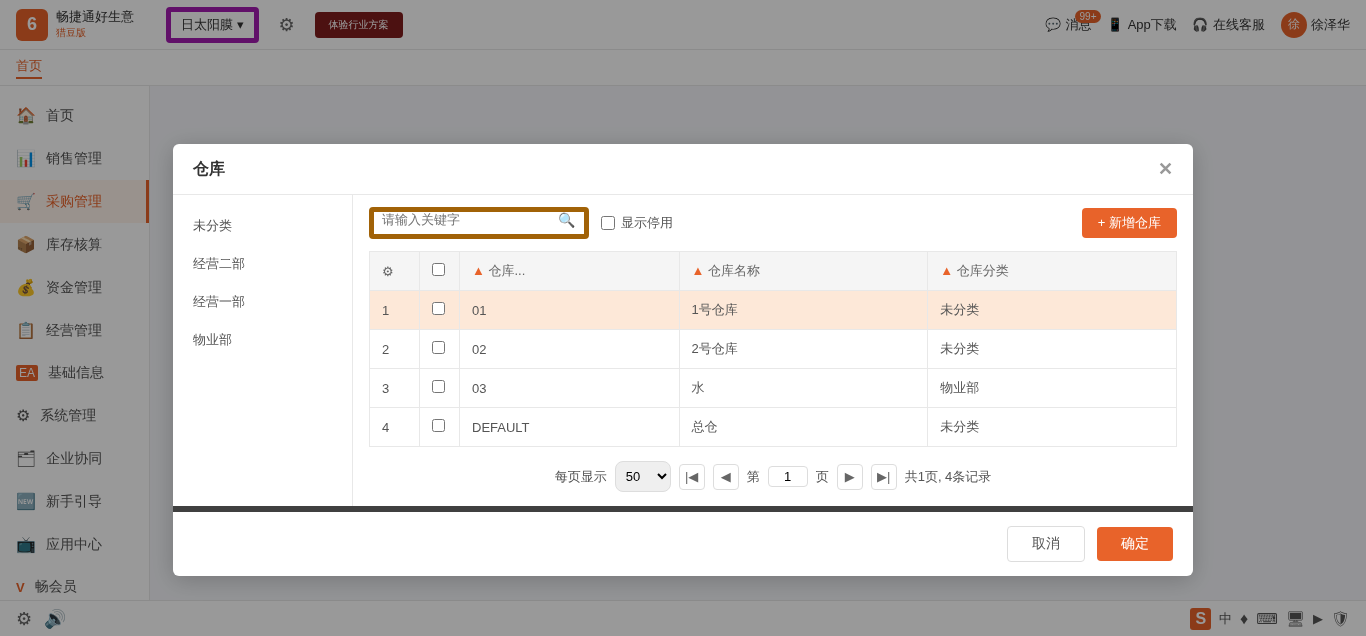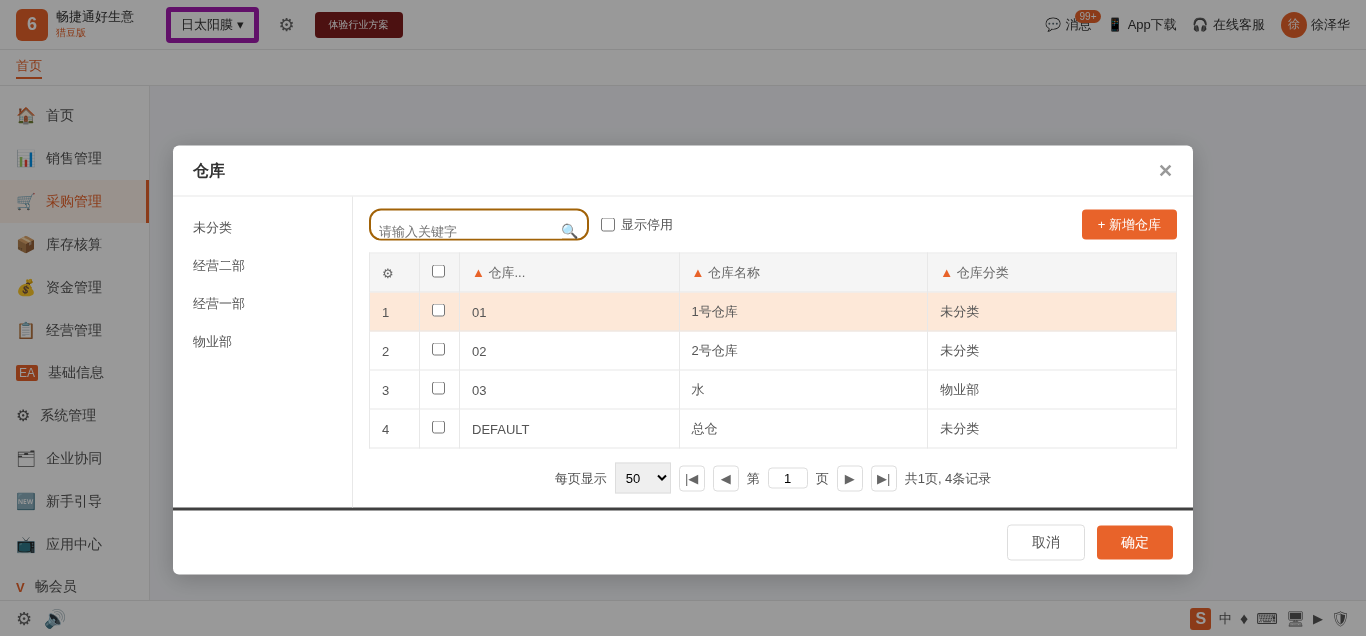--- a/index.html
+++ b/index.html
@@ -153,22 +153,22 @@
     }
 
     
     .table-panel { flex: 1; display: flex; flex-direction: column; }
     .table-toolbar {
       display: flex; align-items: center; justify-content: space-between;
       padding: 12px 16px;
       gap: 12px;
     }
     .search-box {
-      display: flex; align-items: flex-end;
-      border: 2px solid #a16207; border-radius: 12px; padding: 0 8px;
+      display: flex; align-items: flex-start;
+      border: 5px solid #a16207; border-radius: 4px; padding: 0 8px;
       width: 220px; height: 32px;
     }
     .search-box input {
       border: none; outline: none; flex: 1; font-size: 13px; color: #666;
     }
     .search-icon { color: #999; font-size: 14px; }
     .show-disabled {
       display: flex; align-items: center; gap: 6px; font-size: 13px; color: #555;
     }
     .checkbox { width: 14px; height: 14px; cursor: pointer; }
@@ -189,36 +189,36 @@
     .col-check { width: 40px; text-align: center; }
     .col-settings { width: 50px; text-align: center; }
     .row-num { text-align: center; color: #888; font-size: 13px; }
 
     
     .pagination {
       display: flex; align-items: center; justify-content: center;
       padding: 14px 16px; gap: 8px; font-size: 13px; color: #555;
     }
     .page-select {
-      border: 1px solid #ddd; border-radius: 0; padding: 6px 6px; font-size: 13px;
+      border: 1px solid #ddd; border-radius: 8px; padding: 6px 6px; font-size: 13px;
     }
     .page-btn {
       width: 26px; height: 26px; display: flex; align-items: center; justify-content: center;
       border: 1px solid #ddd; border-radius: 4px; cursor: pointer; color: #666;
     }
     .page-input {
       width: 40px; text-align: center; border: 1px solid #ddd; border-radius: 4px;
       padding: 2px 4px; font-size: 13px;
     }
 
     
     .dialog-footer {
       display: flex; align-items: center; justify-content: flex-end;
       padding: 14px 20px; gap: 12px;
-      border-top: 3px solid #404040;
+      border-top: 6px solid #404040;
     }
     .btn-cancel {
       background: #fff; color: #555; border: 1px solid #ddd; border-radius: 4px;
       padding: 8px 24px; font-size: 14px; cursor: pointer;
     }
     .btn-confirm {
       background: #e8632a; color: #fff; border: none; border-radius: 4px;
       padding: 8px 24px; font-size: 14px; cursor: pointer;
     }
 

